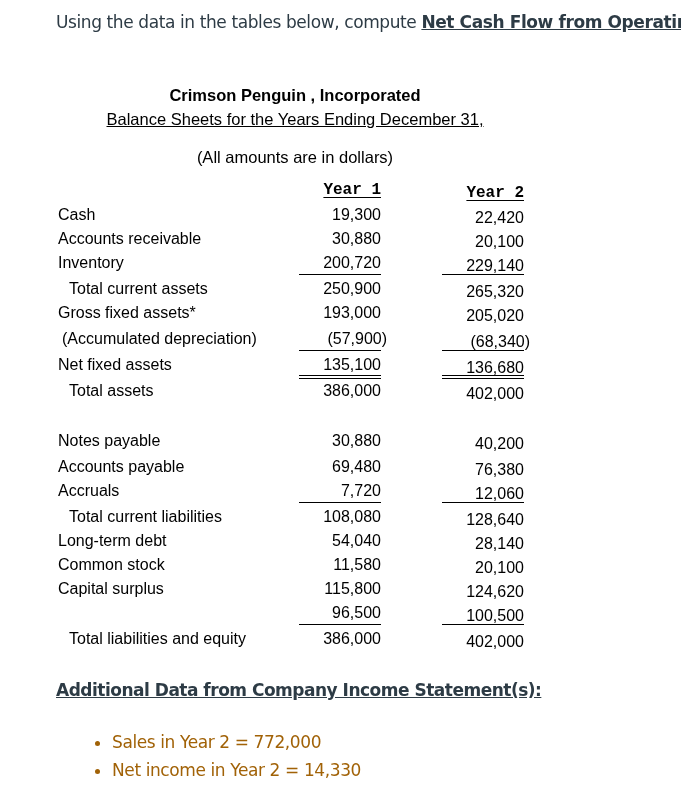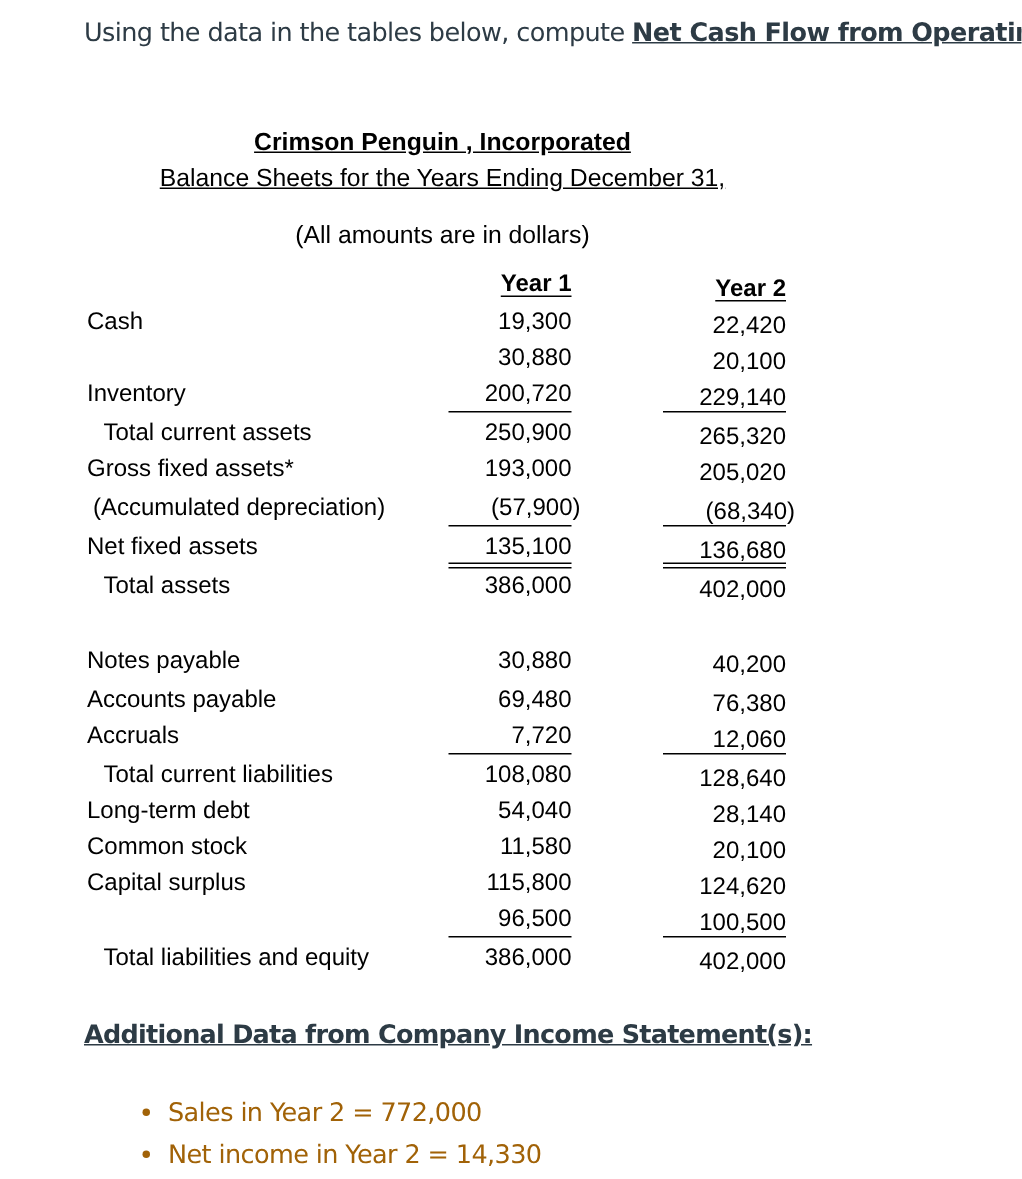--- a/index.html
+++ b/index.html
@@ -1,28 +1,28 @@
 <!DOCTYPE html>
 <html><head>
 <meta charset="utf-8">
 <style>
   html, body { margin:0; padding:0; background:#ffffff; }
   body { width:681px; height:786px; position:relative; overflow:hidden; }
   .intro { position:absolute; left:56px; top:8px; width:640px; font-family:"DejaVu Sans", sans-serif; font-size:17px; line-height:29px; color:#2d3b45; letter-spacing:-0.4px; white-space:nowrap; }
   .intro b { font-weight:bold; text-decoration:underline; }
   .sheet-title { position:absolute; left:0; width:590px; text-align:center; font-family:"Liberation Sans", sans-serif; font-size:16.5px; color:#000; }
-  .t1 { top:86px; font-weight:bold;text-decoration:underline; }
+  .t1 { top:86px; font-weight:bold; }
   .t2 { top:110px;text-decoration:underline; }
   .t3 { top:148px; }
   .row { position:absolute; left:58px; width:480px; height:24px; font-family:"Liberation Sans", sans-serif; font-size:16px; color:#000; }
   .row .lbl { position:absolute; left:0; top:0; white-space:nowrap; }
   .row .lbl.ind { left:11px; }
   .row .v1 { position:absolute; right:157px; top:0; text-align:right; }
   .row .v2 { position:absolute; right:14px; top:3px; text-align:right; }
-  .hdr { font-weight:bold; text-decoration:underline; text-underline-offset:3px; }
+  .hdr { font-weight:bold; text-decoration:underline; text-underline-offset:3px;font-family:Liberation Mono, monospace; }
   .uline { position:absolute; height:1px; background:#000; }
   .dline { position:absolute; height:4px; border-top:1px solid #000; border-bottom:1px solid #000; box-sizing:border-box; }
   .add-hdr { position:absolute; left:56px; top:680px; font-family:"DejaVu Sans", sans-serif; font-weight:bold; font-size:17px; color:#2d3b45; text-decoration:underline; letter-spacing:-0.5px; }
   ul.bullets { position:absolute; left:70px; top:728px; margin:0; padding-left:42px; font-family:"DejaVu Sans", sans-serif; font-size:17px; color:#a16207; line-height:28px; letter-spacing:-0.4px; }
 </style>
 </head>
 <body>
 
 <div class="intro">
   <span>Using the data in the tables below, compute </span><b>Net Cash Flow from Operating Activities</b>
@@ -36,20 +36,21 @@
   <span class="v1 hdr">Year 1</span>
   <span class="v2 hdr">Year 2</span>
 </div>
 
 <div class="row" style="top:206px">
     <span class="lbl">Cash</span>
     <span class="v1">19,300</span>
     <span class="v2">22,420</span>
   </div>
 <div class="row" style="top:230px">
+    <span class="lbl">Accounts receivable</span>
     <span class="v1">30,880</span>
     <span class="v2">20,100</span>
   </div>
 <div class="row" style="top:254px">
     <span class="lbl">Inventory</span>
     <span class="v1">200,720</span>
     <span class="v2">229,140</span>
   </div>
 <div class="uline" style="left:299px;top:274px;width:82px"></div>
 <div class="uline" style="left:442px;top:274px;width:82px"></div>

